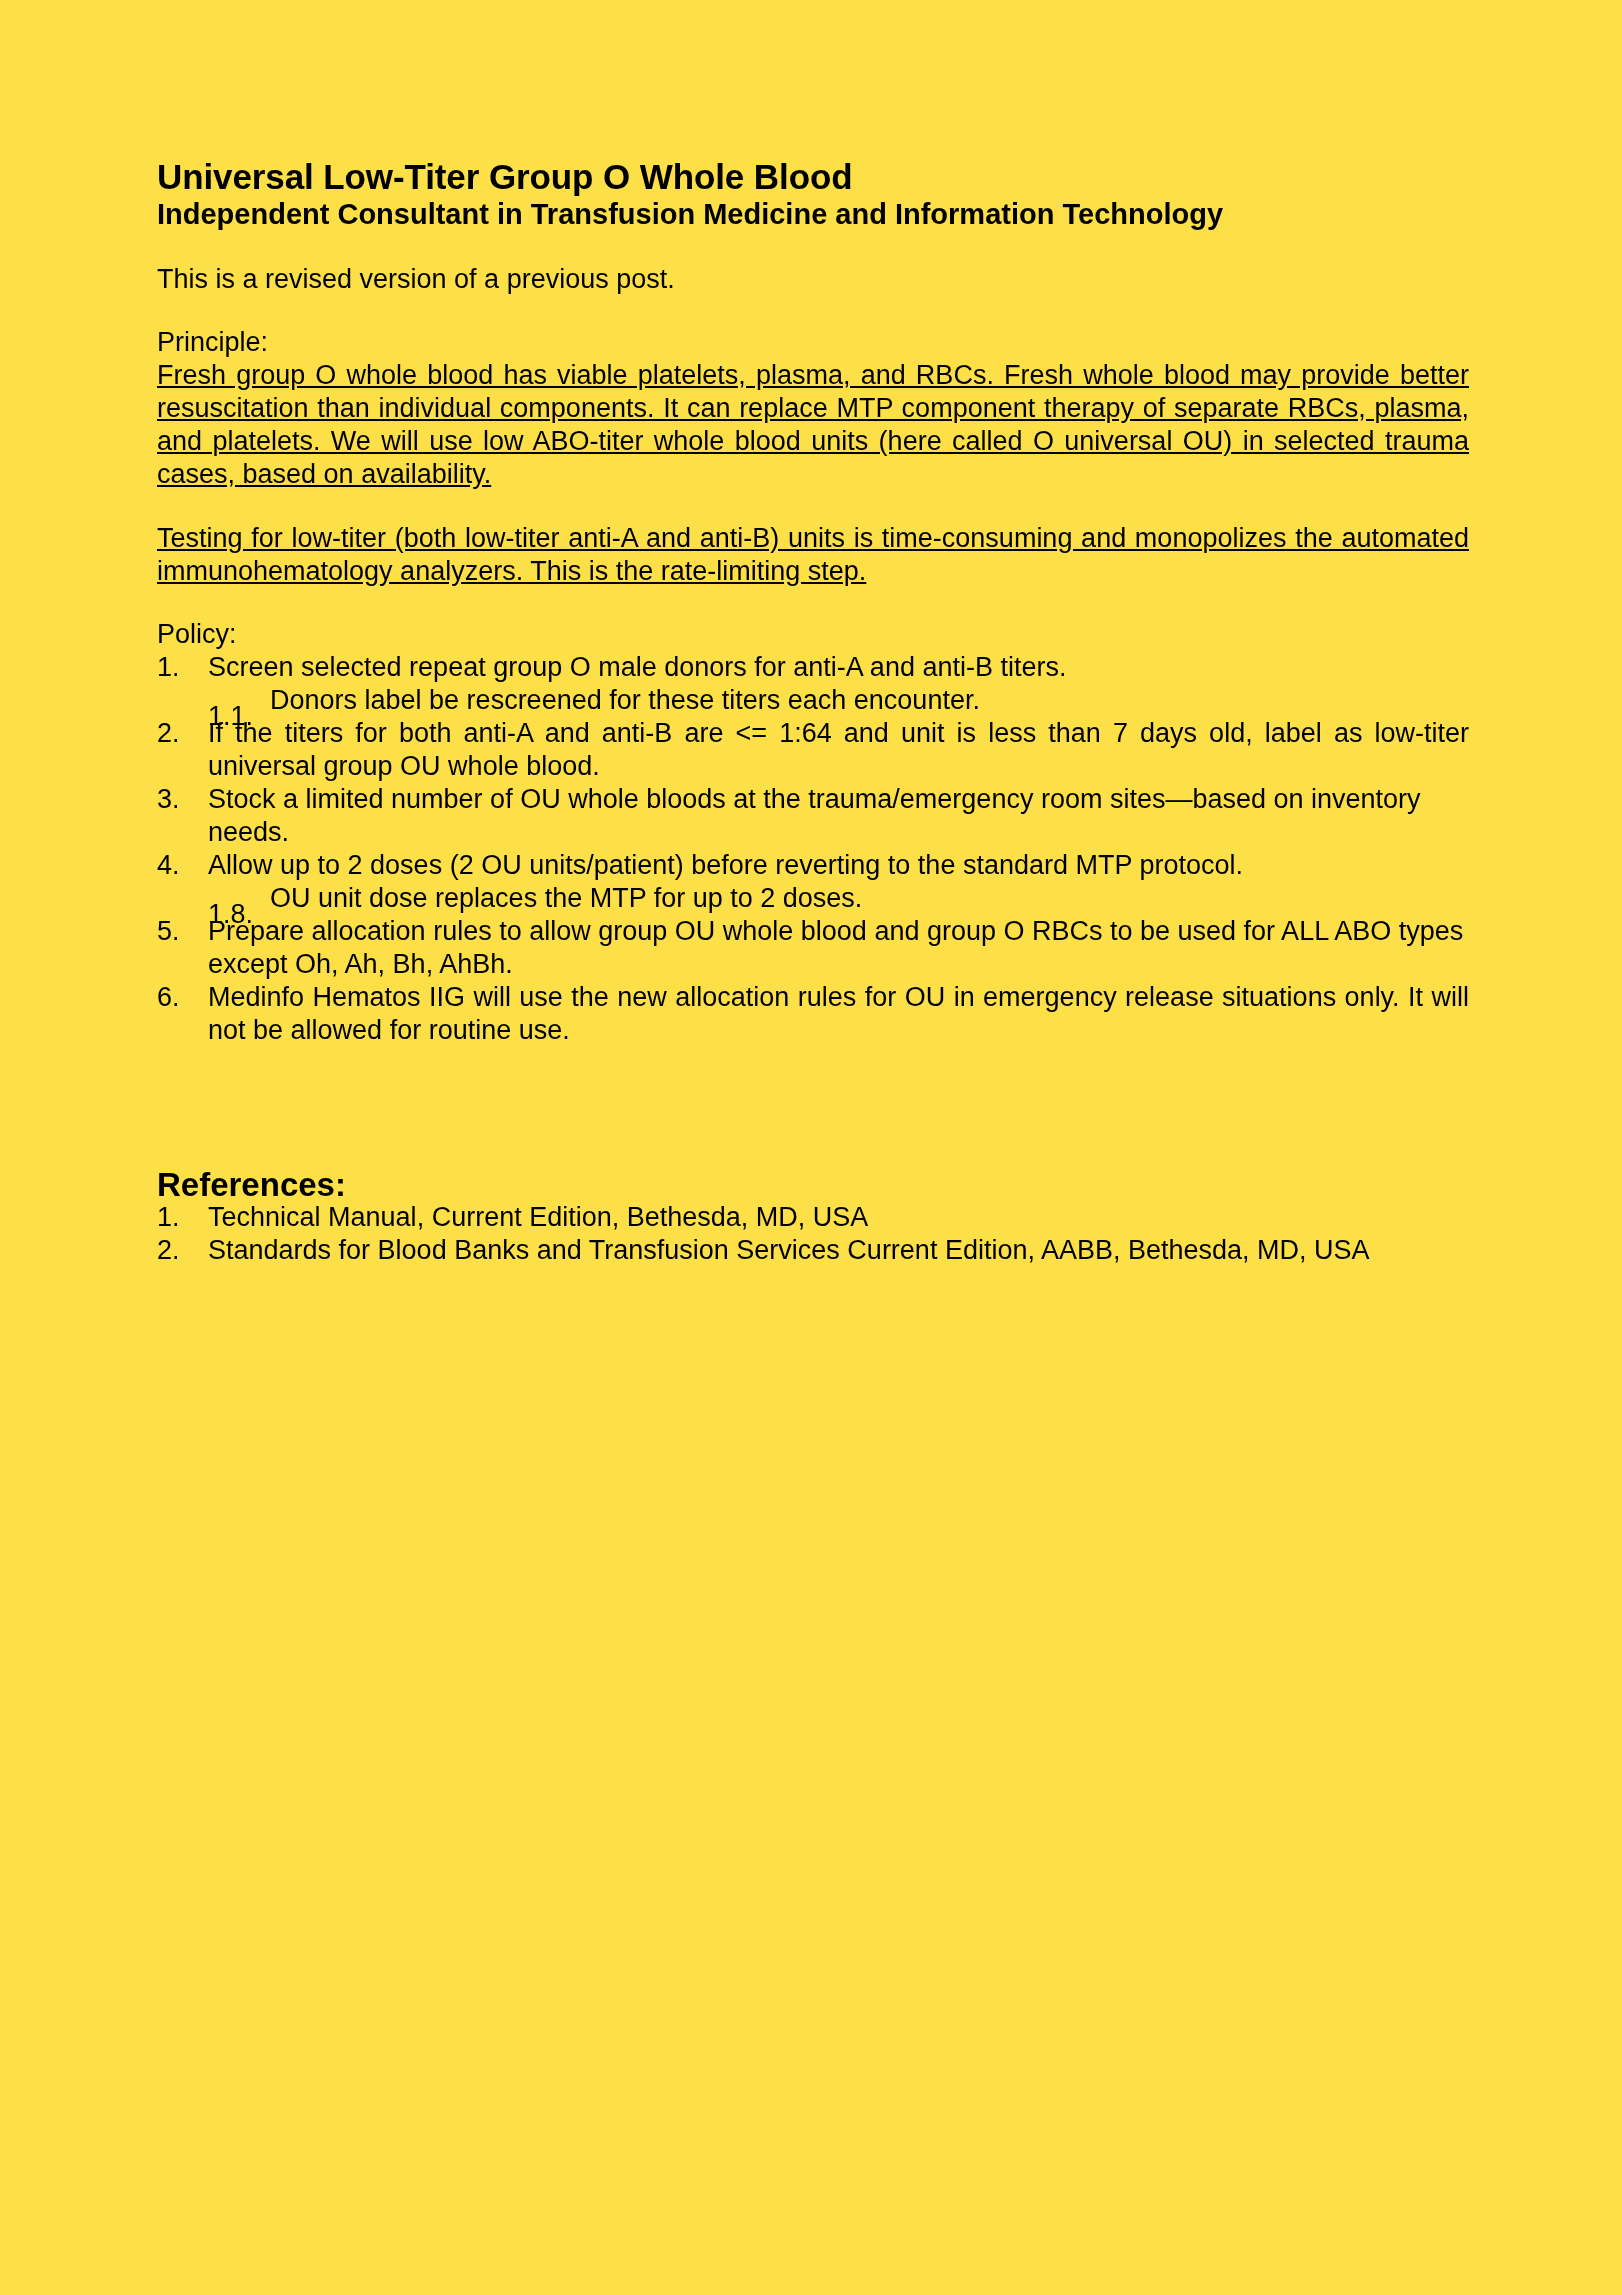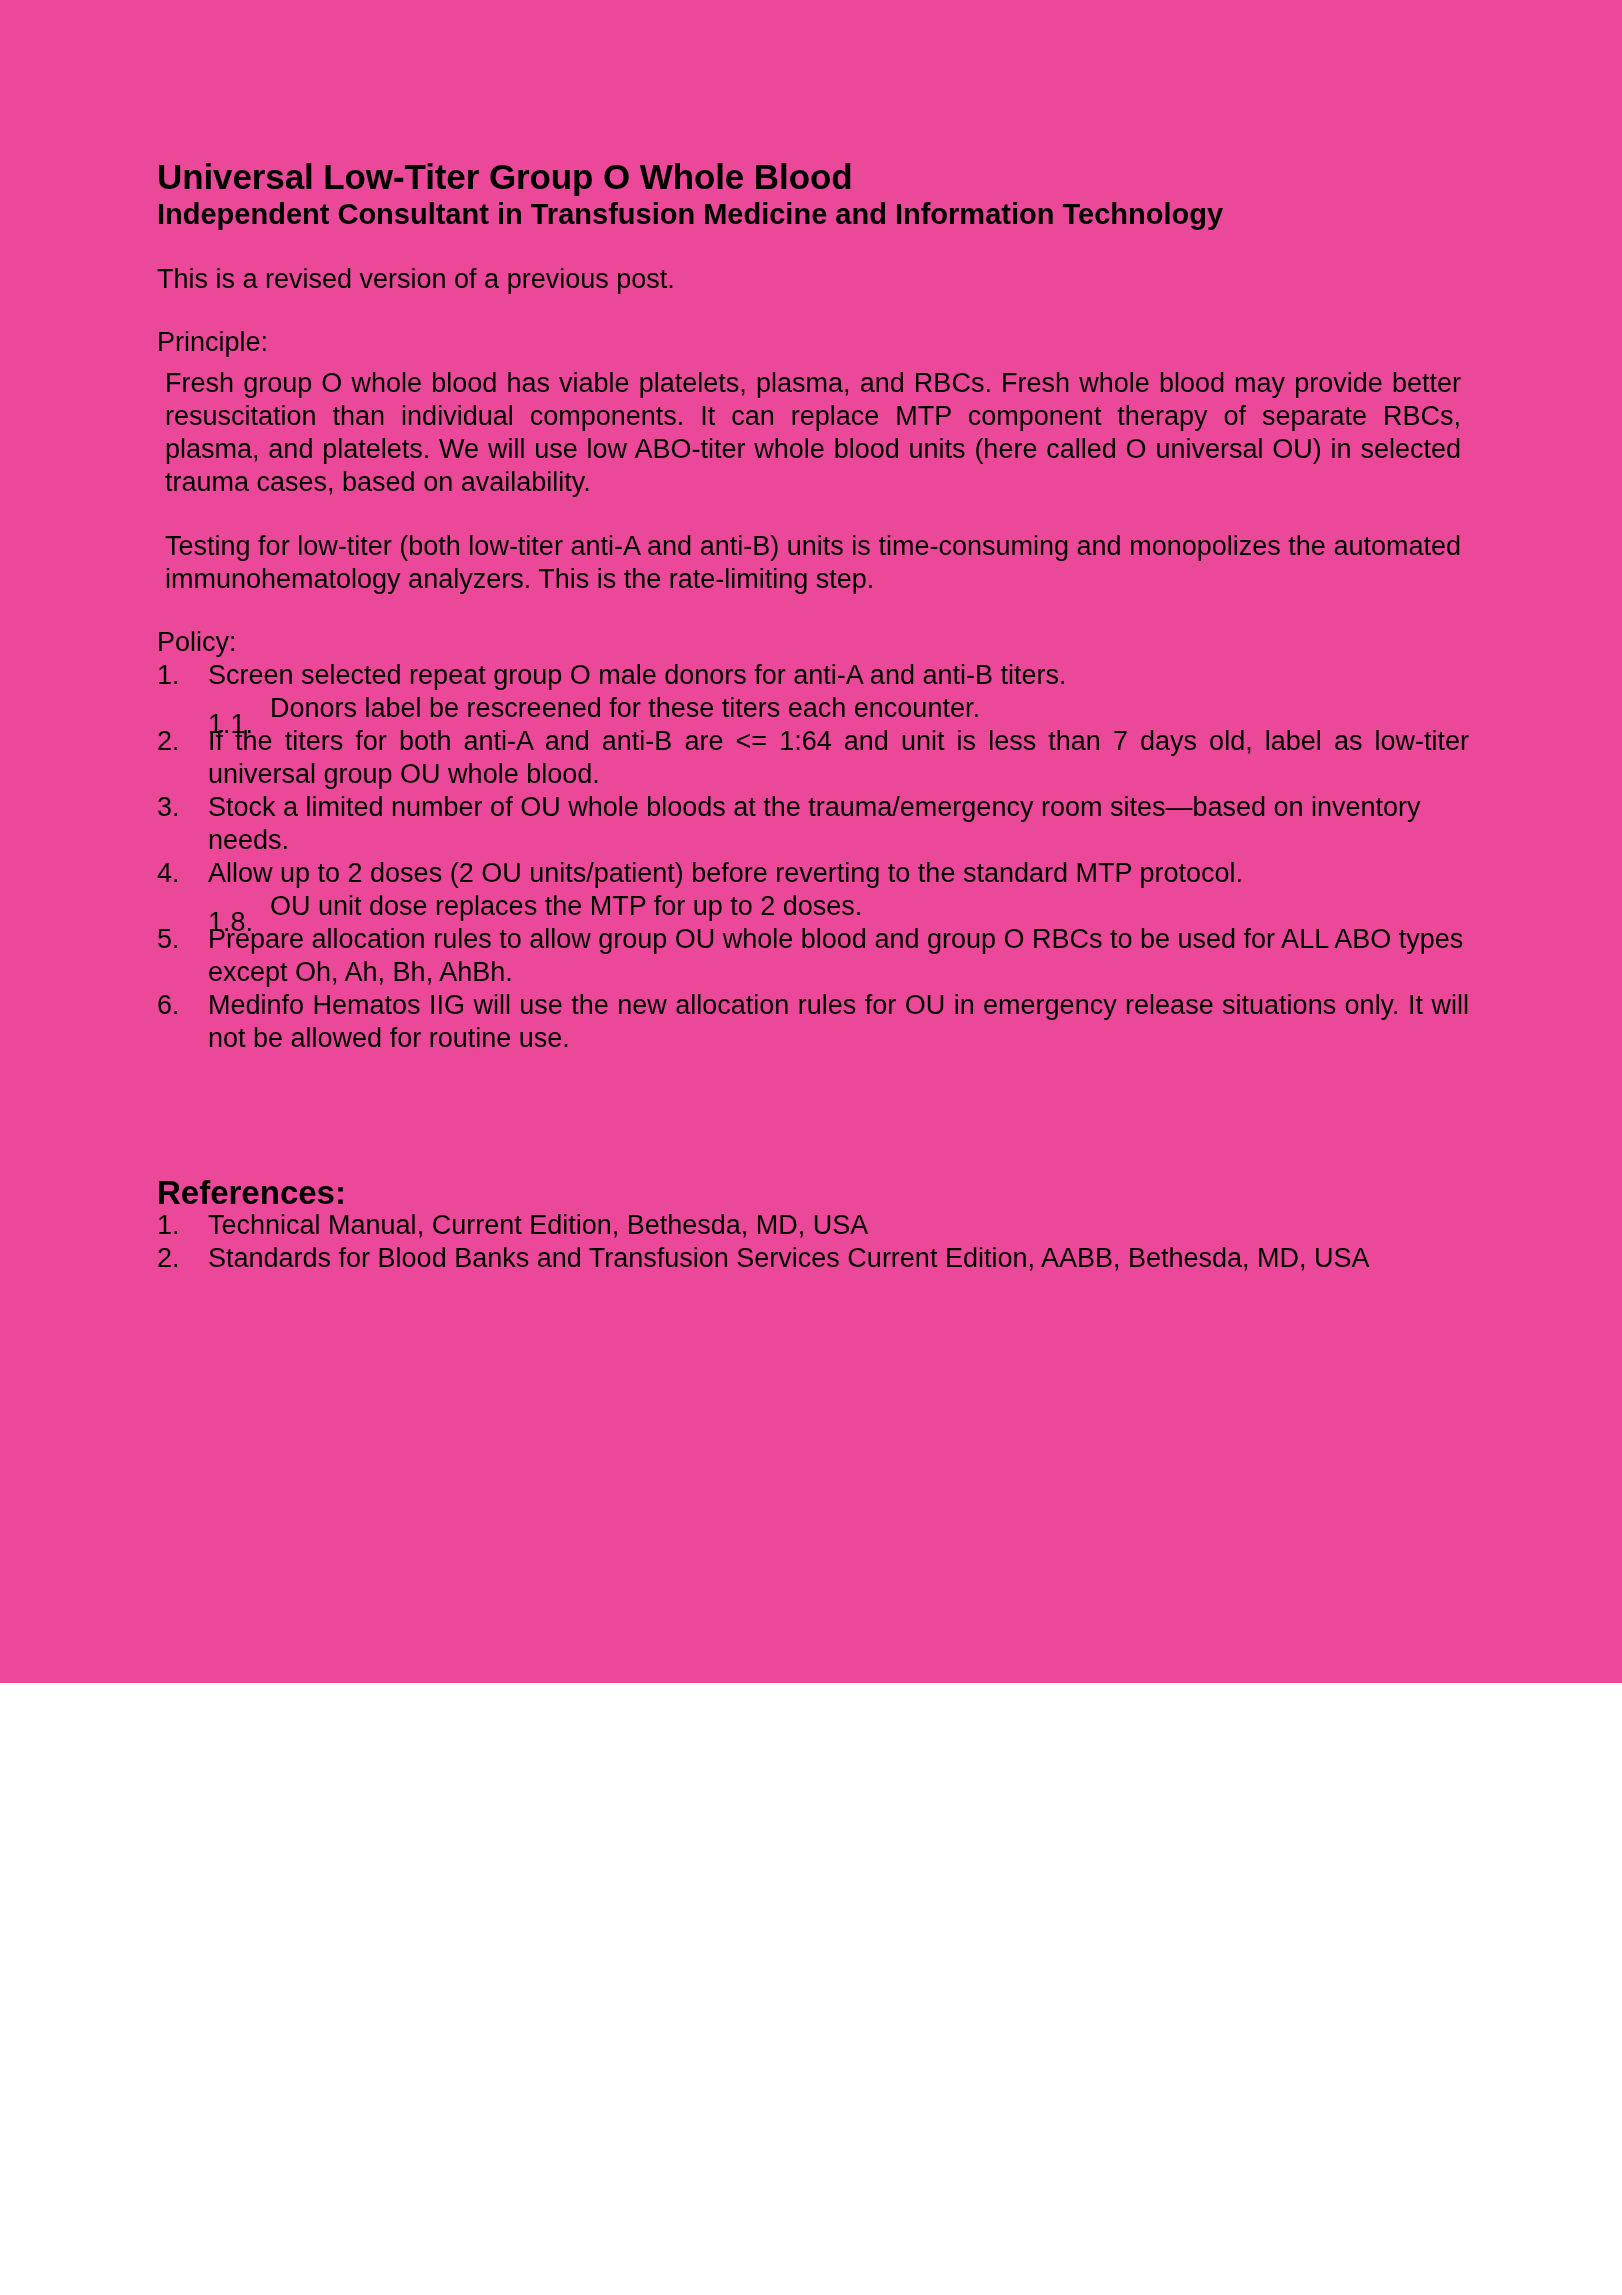--- a/index.html
+++ b/index.html
@@ -3,22 +3,22 @@
 <meta charset="utf-8">
 <style>
   html, body {
     margin: 0;
     padding: 0;
     background: #ffffff;
   }
   .page {
     position: relative;
     width: 1623px;
-    height: 1683px;
-    background: #ec4899;
+    height: 2295px;
+    background: #fde047;
     box-sizing: border-box;
     padding: 156px 154px 0 157px;
     font-family: "Liberation Sans", sans-serif;
     color: #000000;
     -webkit-font-smoothing: none;
   }
   .doc-body {
     width: 1312px;
   }
 
@@ -51,23 +51,24 @@
   }
   .section-heading {
     font-size: 27px;
     font-weight: normal;
     line-height: 33px;
     margin: 30px 0 0 0;
   }
   .para {
     font-size: 27px;
     line-height: 33px;
-    margin: 8px;
+    margin: 0;
     text-align: justify;
     text-justify: inter-word;
+    text-decoration: underline;
   }
   .para.spaced {
     margin-top: 31px;
   }
 
   
   .olist {
     margin: 0;
     padding: 0;
     list-style: none;

